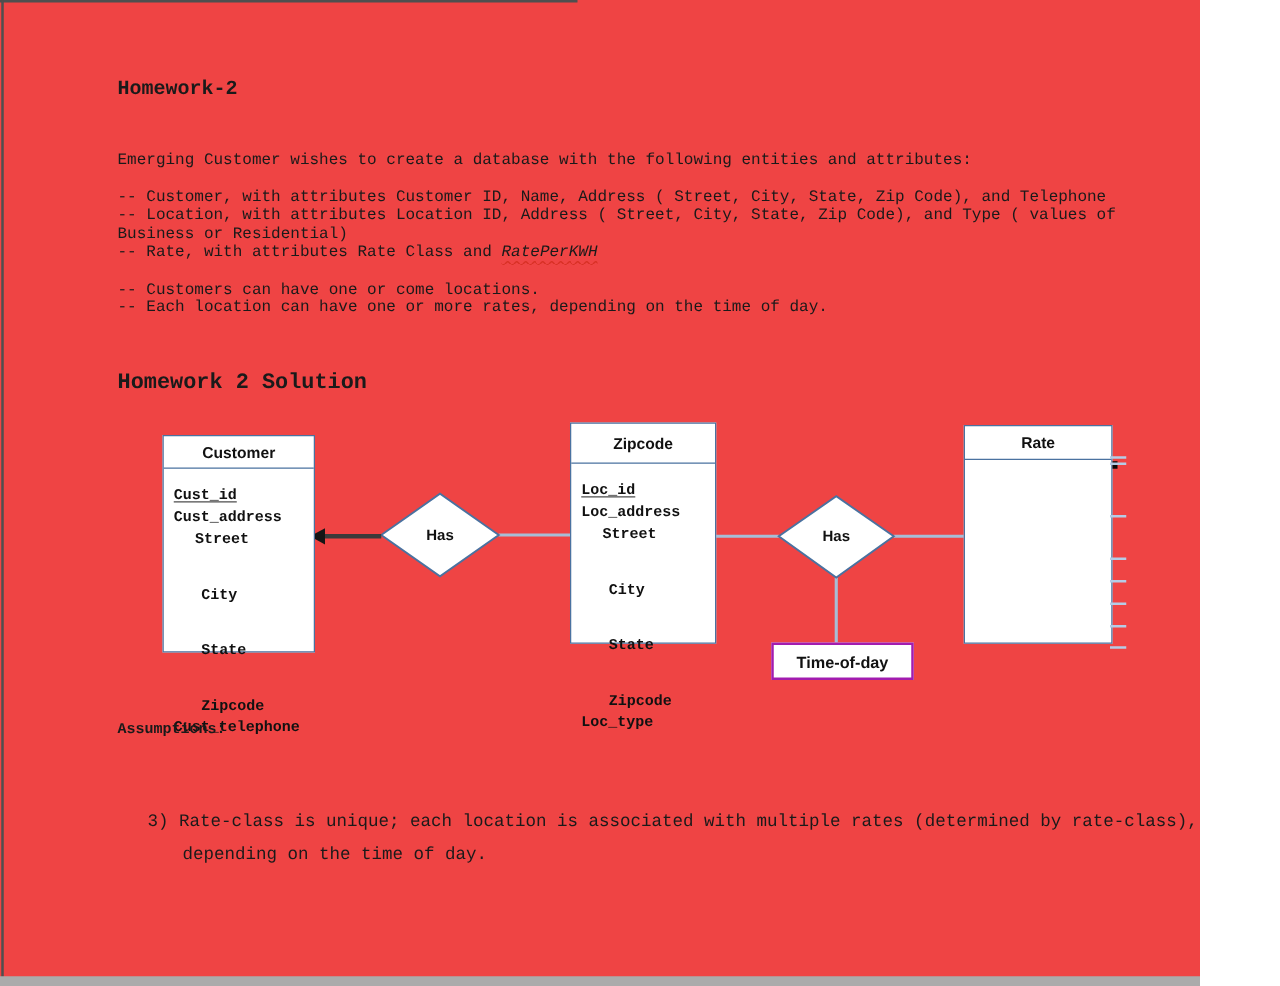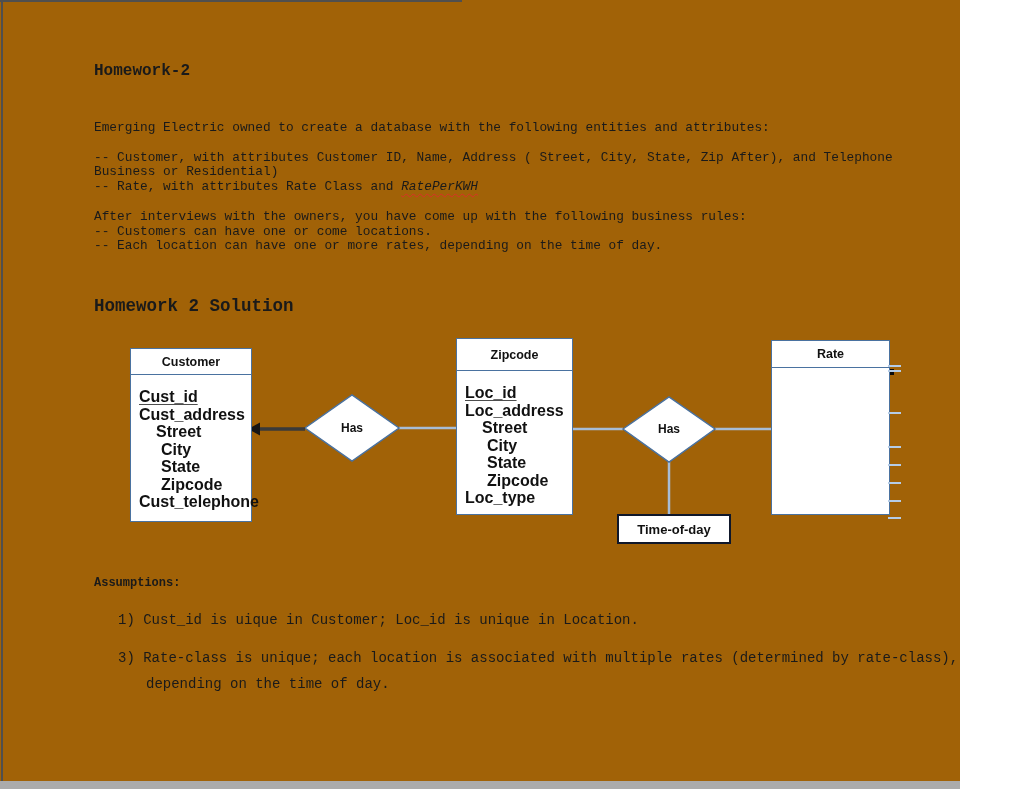--- a/index.html
+++ b/index.html
@@ -1,16 +1,16 @@
 <!DOCTYPE html>
 <html><head>
 <meta charset="utf-8">
 <style>
   html,body{margin:0;padding:0;background:#ffffff;}
-  #page{position:relative;width:960px;height:789px;background:#a16207;overflow:hidden;
+  #page{position:relative;width:960px;height:789px;background:#ef4444;overflow:hidden;
         font-family:"Liberation Mono","DejaVu Sans Mono",monospace;color:#1a1a1a;}
 
   
   .top-rule{position:absolute;left:0;top:0;width:462px;height:2px;background:#4f4f4f;}
   .left-rule{position:absolute;left:1px;top:0;width:2px;height:789px;background:#4f4f4f;}
   .bottom-strip{position:absolute;left:0;top:781px;width:1024px;height:8px;background:#ababab;}
 
   
   .h-title{position:absolute;left:94px;top:62px;font-size:16px;font-weight:bold;}
   .h-solution{position:absolute;left:94px;top:296px;font-size:17.5px;font-weight:bold;}
@@ -28,57 +28,57 @@
   .entity{position:absolute;background:#ffffff;border:1px solid #4a72a0;
           font-family:"Liberation Sans","DejaVu Sans",sans-serif;}
   .entity-customer{left:130px;top:348px;width:120px;height:172px;}
   .entity-location{left:456px;top:338px;width:115px;height:175px;}
   .entity-rate{left:771px;top:340px;width:117px;height:173px;}
   .entity-header{border-bottom:1px solid #4a72a0;display:flex;align-items:center;justify-content:center;
                  font-size:12.5px;font-weight:bold;color:#111;}
   .entity-customer .entity-header{height:25px;}
   .entity-location .entity-header{height:31px;}
   .entity-rate .entity-header{height:26px;}
-  .attr-list{padding:13px 6px 0 8px;font-size:16px;font-weight:600;color:#111;}
+  .attr-list{padding:13px 6px 0 8px;font-size:12px;font-weight:600;color:#111;font-family:Liberation Mono, monospace;}
   .attr{line-height:17.5px;white-space:nowrap;}
   .attr.key{text-decoration:underline;text-decoration-color:#4d4d4d;text-underline-offset:2px;}
-  .indent-1{padding-left:17px;} .indent-2{padding-left:22px;}
+  .indent-1{padding-left:17px;} .indent-2{padding-left:22px;margin-top:27px;}
 
   .has-label{position:absolute;width:94px;text-align:center;
              font-family:"Liberation Sans","DejaVu Sans",sans-serif;
              font-size:12px;font-weight:600;color:#111;}
   .has1{left:305px;top:421px;} .has2{left:622px;top:422px;}
 
   .timeofday{position:absolute;left:617px;top:514px;width:110px;height:26px;
-             border:2px solid #0f172a;background:#fff;display:flex;align-items:center;justify-content:center;
+             border:2px solid #a21caf;background:#fff;display:flex;align-items:center;justify-content:center;
              font-family:"Liberation Sans","DejaVu Sans",sans-serif;font-size:13px;font-weight:bold;color:#111;}
 
   
   .hdash{position:absolute;left:888px;width:13px;height:2px;background:#b5cce6;}
   .dot{position:absolute;left:890px;top:369px;width:4px;height:6px;background:#0a0a0a;}
 </style>
 </head>
 <body>
 
 <div id="page">
 
   <div class="top-rule"></div>
   <div class="left-rule"></div>
   <div class="bottom-strip"></div>
 
   <div class="h-title">Homework-2</div>
 
   <div class="intro">
-      <div class="mono-line"><span>Emerging Electric owned to create a database with the following entities and attributes:</span></div>
+      <div class="mono-line"><span>Emerging Customer wishes to create a database with the following entities and attributes:</span></div>
       <div class="mono-line"><span></span></div>
-      <div class="mono-line"><span>-- Customer, with attributes Customer ID, Name, Address ( Street, City, State, Zip After), and Telephone</span></div>
+      <div class="mono-line"><span>-- Customer, with attributes Customer ID, Name, Address ( Street, City, State, Zip Code), and Telephone</span></div>
+      <div class="mono-line"><span>-- Location, with attributes Location ID, Address ( Street, City, State, Zip Code), and Type ( values of</span></div>
       <div class="mono-line"><span>Business or Residential)</span></div>
       <div class="mono-line"><span>-- Rate, with attributes Rate Class and </span><span class="squiggle">RatePerKWH</span></div>
       <div class="mono-line"><span></span></div>
-      <div class="mono-line"><span>After interviews with the owners, you have come up with the following business rules:</span></div>
       <div class="mono-line"><span>-- Customers can have one or come locations.</span></div>
       <div class="mono-line"><span>-- Each location can have one or more rates, depending on the time of day.</span></div>
     </div>
 
   <div class="h-solution">Homework 2 Solution</div>
 
   <svg class="diagram-svg" viewBox="0 330 1024 230" xmlns="http://www.w3.org/2000/svg">
     <line x1="399" y1="428" x2="456" y2="428" stroke="#a7bdd6" stroke-width="2.5"></line>
     <line x1="571" y1="429" x2="623" y2="429" stroke="#a7bdd6" stroke-width="2.5"></line>
     <line x1="715" y1="429" x2="771" y2="429" stroke="#a7bdd6" stroke-width="2.5"></line>
@@ -128,17 +128,16 @@
   <div class="hdash" style="top:365px"></div>
   <div class="hdash" style="top:370px"></div>
   <div class="hdash" style="top:412px"></div>
   <div class="hdash" style="top:446px"></div>
   <div class="hdash" style="top:464px"></div>
   <div class="hdash" style="top:482px"></div>
   <div class="hdash" style="top:500px"></div>
   <div class="hdash" style="top:517px"></div>
 
   <div class="assump-head">Assumptions:</div>
-  <div class="assump a1">1) Cust_id is uique in Customer; Loc_id is unique in Location.</div>
   <div class="assump a3">3) Rate-class is unique; each location is associated with multiple rates (determined by rate-class),</div>
   <div class="assump a4">depending on the time of day.</div>
 
 </div>
 
 </body></html>

